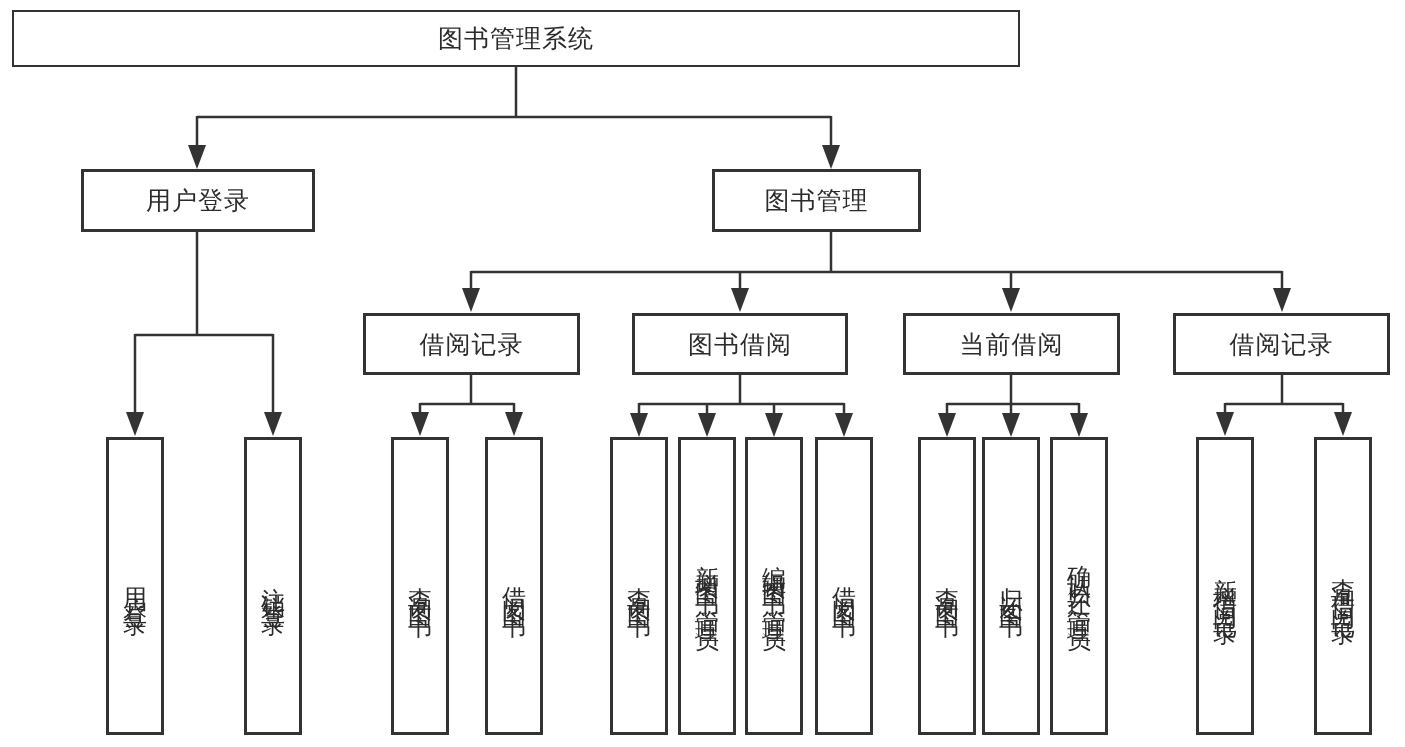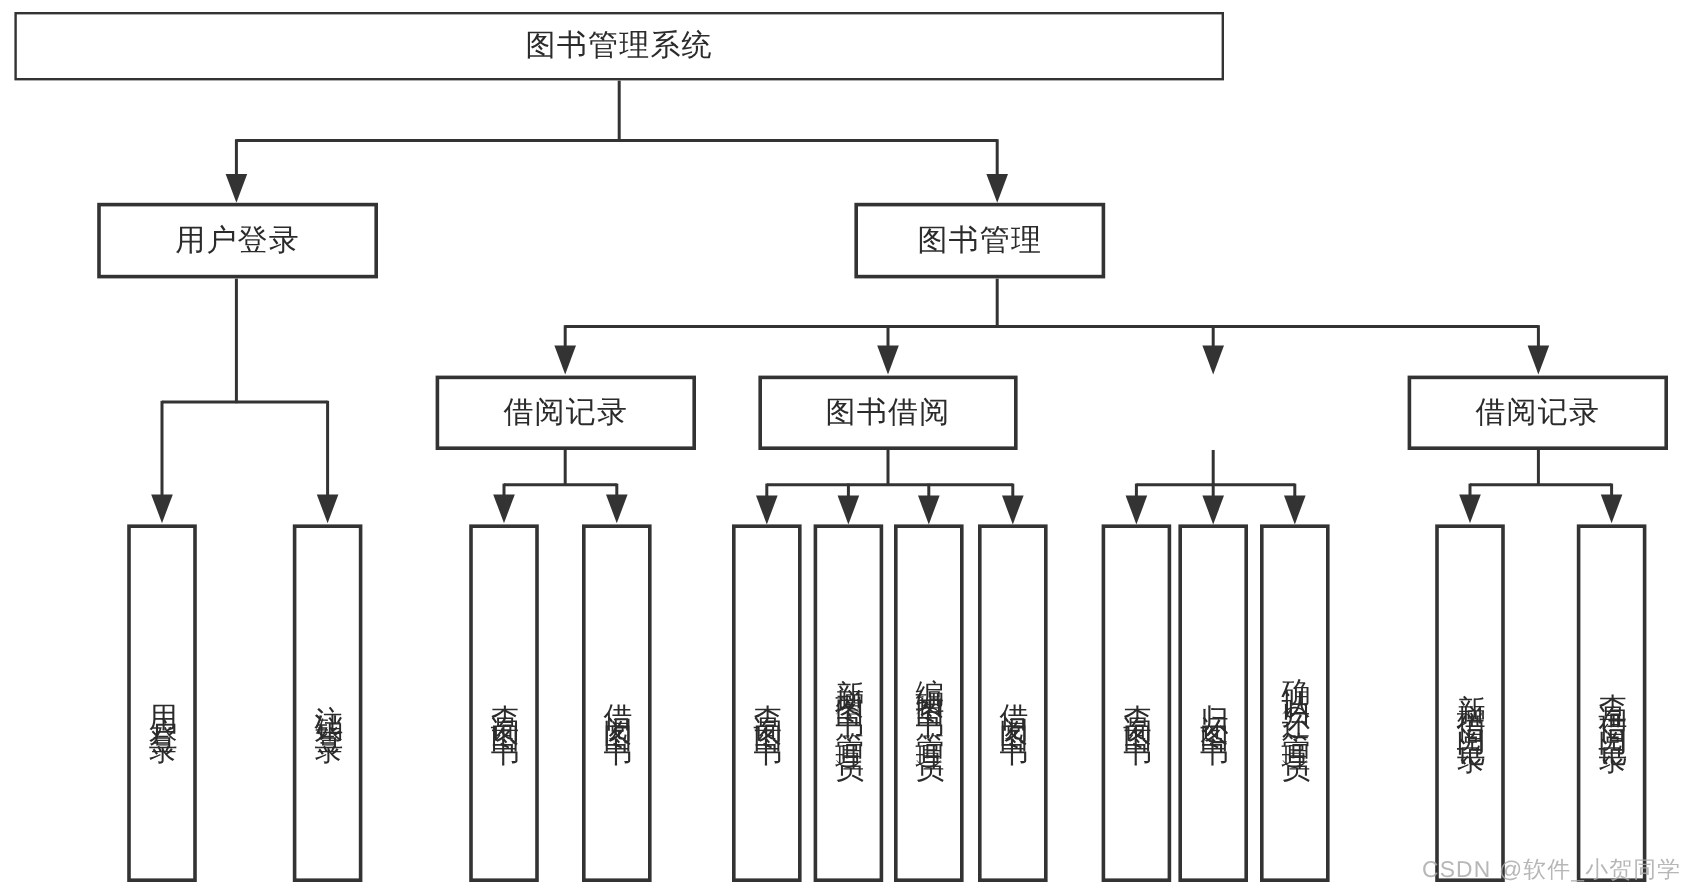--- a/index.html
+++ b/index.html
@@ -121,35 +121,35 @@
     </g>
   </svg>
 
   <div class="box root" style="left:12px; top:10px; width:1008px; height:57px;">图书管理系统</div>
 
   <div class="box" style="left:81px; top:169px; width:234px; height:63px;">用户登录</div>
   <div class="box" style="left:712px; top:169px; width:209px; height:63px;">图书管理</div>
 
   <div class="box" style="left:363px; top:313px; width:217px; height:62px;">借阅记录</div>
   <div class="box" style="left:632px; top:313px; width:216px; height:62px;">图书借阅</div>
+  <div class="box" style="left:903px; top:313px; width:217px; height:62px;">当前借阅</div>
   <div class="box" style="left:1173px; top:313px; width:217px; height:62px;">借阅记录</div>
 
   <div class="box leaf" style="left:106px; top:437px; width:58px; height:298px;">用户登录</div>
   <div class="box leaf" style="left:244px; top:437px; width:58px; height:298px;">注销登录</div>
 
   <div class="box leaf" style="left:391px; top:437px; width:58px; height:298px;">查询图书</div>
   <div class="box leaf" style="left:485px; top:437px; width:58px; height:298px;">借阅图书</div>
 
   <div class="box leaf" style="left:610px; top:437px; width:58px; height:298px;">查询图书</div>
   <div class="box leaf" style="left:678px; top:437px; width:58px; height:298px;">新增图书（管理员）</div>
   <div class="box leaf" style="left:745px; top:437px; width:58px; height:298px;">编辑图书（管理员）</div>
   <div class="box leaf" style="left:815px; top:437px; width:58px; height:298px;">借阅图书</div>
 
   <div class="box leaf" style="left:918px; top:437px; width:58px; height:298px;">查询图书</div>
   <div class="box leaf" style="left:982px; top:437px; width:58px; height:298px;">归还图书</div>
   <div class="box leaf" style="left:1050px; top:437px; width:58px; height:298px;">确认归还（管理员）</div>
 
   <div class="box leaf" style="left:1196px; top:437px; width:58px; height:298px;">新增借阅记录</div>
   <div class="box leaf" style="left:1314px; top:437px; width:58px; height:298px;">查询借阅记录</div>
 
-  <div class="watermark">CSDN @软件_小贺同学</div>
 
 </div>
 
 </body></html>

